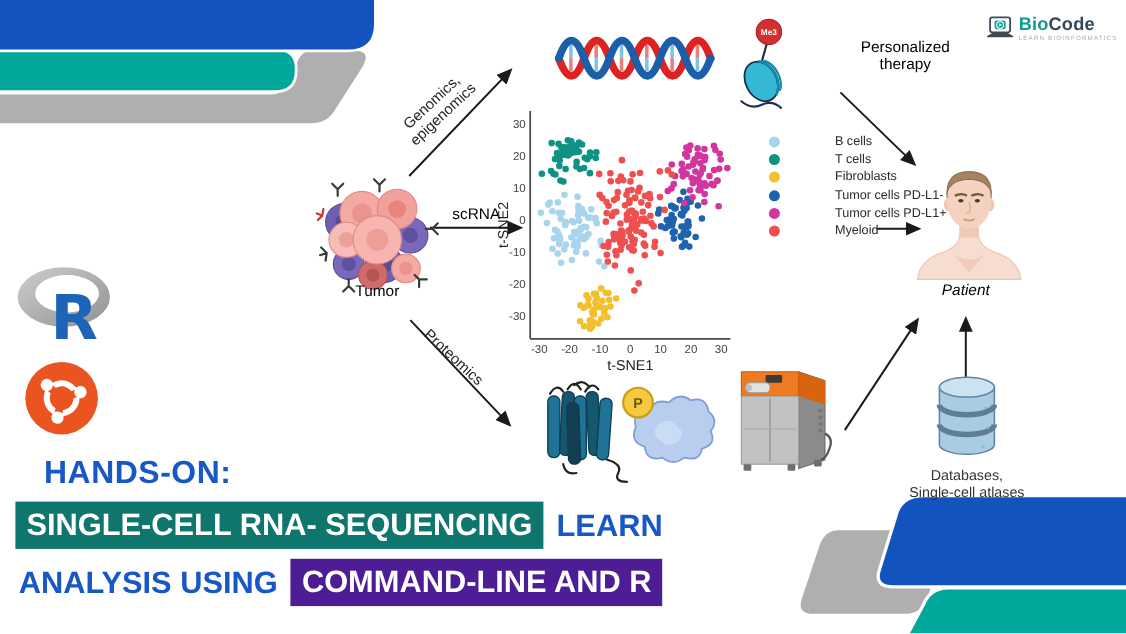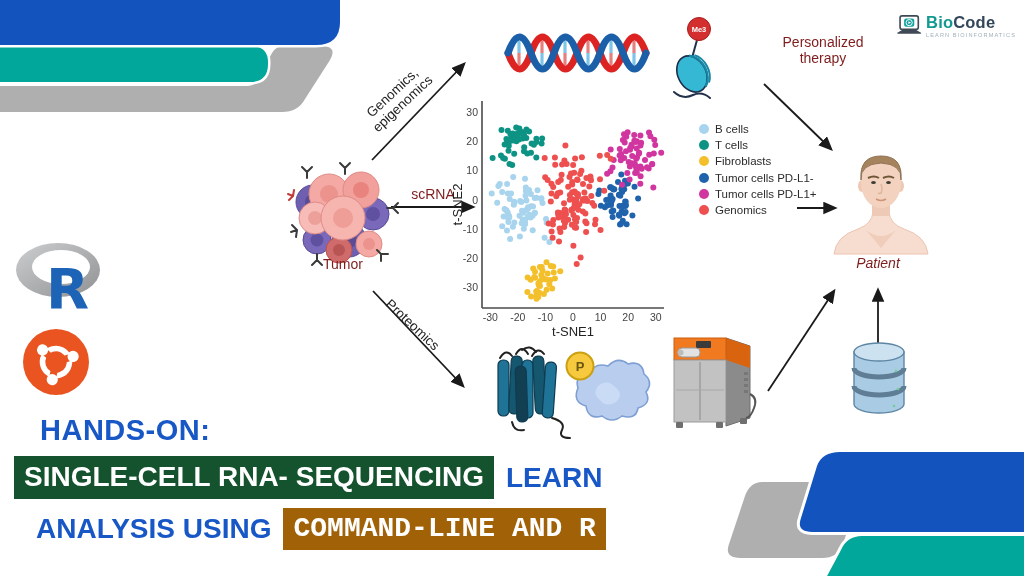--- a/index.html
+++ b/index.html
@@ -1,35 +1,35 @@
 <!DOCTYPE html>
 <html><head>
 <meta charset="utf-8">
 <style>
   html,body{margin:0;padding:0;background:#fff;}
   #canvas{position:relative;width:1024px;height:576px;background:#ffffff;overflow:hidden;
           font-family:"Liberation Sans",sans-serif;}
   .abs{position:absolute;}
   svg{display:block;}
-  .label{color:#7f1d1d;font-size:14px;line-height:1.15;text-align:center;}
+  .label{color:#000000;font-size:14px;line-height:1.15;text-align:center;}
   .small-label{color:#333;font-size:13px;line-height:1.2;text-align:center;}
   .rot-label{font-size:13.5px;color:#222;text-align:center;line-height:1.1;}
   
   #tsne-legend{left:699px;top:121px;width:140px;}
-  .legend-row{display:flex;align-items:center;height:16.2px;}
+  .legend-row{display:flex;align-items:center;height:16.2px;gap:44px;}
   .legend-dot{width:10px;height:10px;border-radius:50%;margin-right:6px;flex:0 0 auto;}
   .legend-text{font-size:11.5px;color:#2b2b2b;white-space:nowrap;}
   
   #title-block{left:0;top:414px;width:760px;}
   .t-line1{margin-left:21px;font-size:29px;font-weight:800;letter-spacing:.5px;}
   .t-row{margin-top:9px;display:flex;align-items:center;}
   .t-blue{font-weight:800;}
   .hl{color:#fff;font-weight:800;padding:5px 10px 6px 10px;display:inline-block;}
   .t-line2{margin-left:14px;font-size:28px;}
-  .t-line3{margin-left:36px;font-size:28px;}
+  .t-line3{margin-left:17px;font-size:28px;}
   .gap-l{margin-left:12px;}
   
   #brand{right:8px;top:8px;width:120px;height:36px;display:flex;align-items:center;}
   #brand-text{margin-left:3px;}
   #brand-word{font-size:16.5px;font-weight:700;letter-spacing:.2px;line-height:1;}
   #brand-tagline{font-size:5.6px;letter-spacing:1.1px;color:#9fb0ba;margin-top:2px;white-space:nowrap;}
 </style>
 </head>
 <body>
 
@@ -621,21 +621,21 @@
       <div class="legend-row">
         <span class="legend-dot" style="background: rgb(31, 99, 173);"></span>
         <span class="legend-text">Tumor cells PD-L1-</span>
       </div>
       <div class="legend-row">
         <span class="legend-dot" style="background: rgb(209, 53, 159);"></span>
         <span class="legend-text">Tumor cells PD-L1+</span>
       </div>
       <div class="legend-row">
         <span class="legend-dot" style="background: rgb(238, 79, 79);"></span>
-        <span class="legend-text">Genomics</span>
+        <span class="legend-text">Myeloid</span>
       </div>
     </div>
 
   <svg class="abs" style="left:826px;top:150px;" width="110" height="108" viewBox="0 0 110 108">
     <path d="M8,104 Q10,86 32,79 Q46,74 47,62 L63,62 Q64,74 78,79 Q100,86 102,104 Z" fill="#f7ddd0" stroke="#ecc4b0" stroke-width="1"></path>
     <path d="M40,80 Q55,92 70,80 L55,98 Z" fill="#f0cdbb"></path>
     <rect x="46" y="48" width="18" height="18" fill="#eec9b6"></rect>
     <ellipse cx="36" cy="36" rx="4" ry="6" fill="#efc8b4"></ellipse>
     <ellipse cx="74" cy="36" rx="4" ry="6" fill="#efc8b4"></ellipse>
     <ellipse cx="55" cy="33" rx="20" ry="25" fill="#f3d3bf"></ellipse>
@@ -698,26 +698,30 @@
     <path d="M6,14 L6,66 A25,9 0 0 0 56,66 L56,14 Z" fill="#a9cbe3" stroke="#5d86a5" stroke-width="1.4"></path>
     <path d="M6,30 A25,9 0 0 0 56,30" fill="none" stroke="#5f7d95" stroke-width="5"></path>
     <path d="M6,48 A25,9 0 0 0 56,48" fill="none" stroke="#5f7d95" stroke-width="5"></path>
     <ellipse cx="31" cy="14" rx="25" ry="9" fill="#cde2f0" stroke="#5d86a5" stroke-width="1.4"></ellipse>
     <g fill="#6fcf97">
         <circle cx="48" cy="33" r="1.3"></circle>
         <circle cx="50" cy="51" r="1.3"></circle>
         <circle cx="46" cy="68" r="1.3"></circle>
       </g>
   </svg>
+  <div class="abs small-label" style="left:818px;top:424px;width:122px;">
+    <div>Databases,</div>
+    <div>Single-cell atlases</div>
+  </div>
 
   <div id="title-block" class="abs">
     <div class="t-line1 t-blue" style="color: rgb(24, 87, 198); margin-left: 40px;">HANDS-ON:</div>
     <div class="t-row t-line2">
-      <span class="hl" style="background: #14532d;">SINGLE-CELL RNA- SEQUENCING</span>
+      <span class="hl" style="background: #0f766e;">SINGLE-CELL RNA- SEQUENCING</span>
       <span class="t-blue gap-l" style="color: rgb(24, 87, 198);">LEARN</span>
     </div>
     <div class="t-row t-line3">
       <span class="t-blue" style="color: rgb(24, 87, 198);">ANALYSIS USING</span>
-      <span class="hl gap-l" style="background: #a16207; font-family: Liberation Mono, monospace;">COMMAND-LINE AND R</span>
+      <span class="hl gap-l" style="background: #4c1d95;">COMMAND-LINE AND R</span>
     </div>
   </div>
 
 </div>
 
 </body></html>

